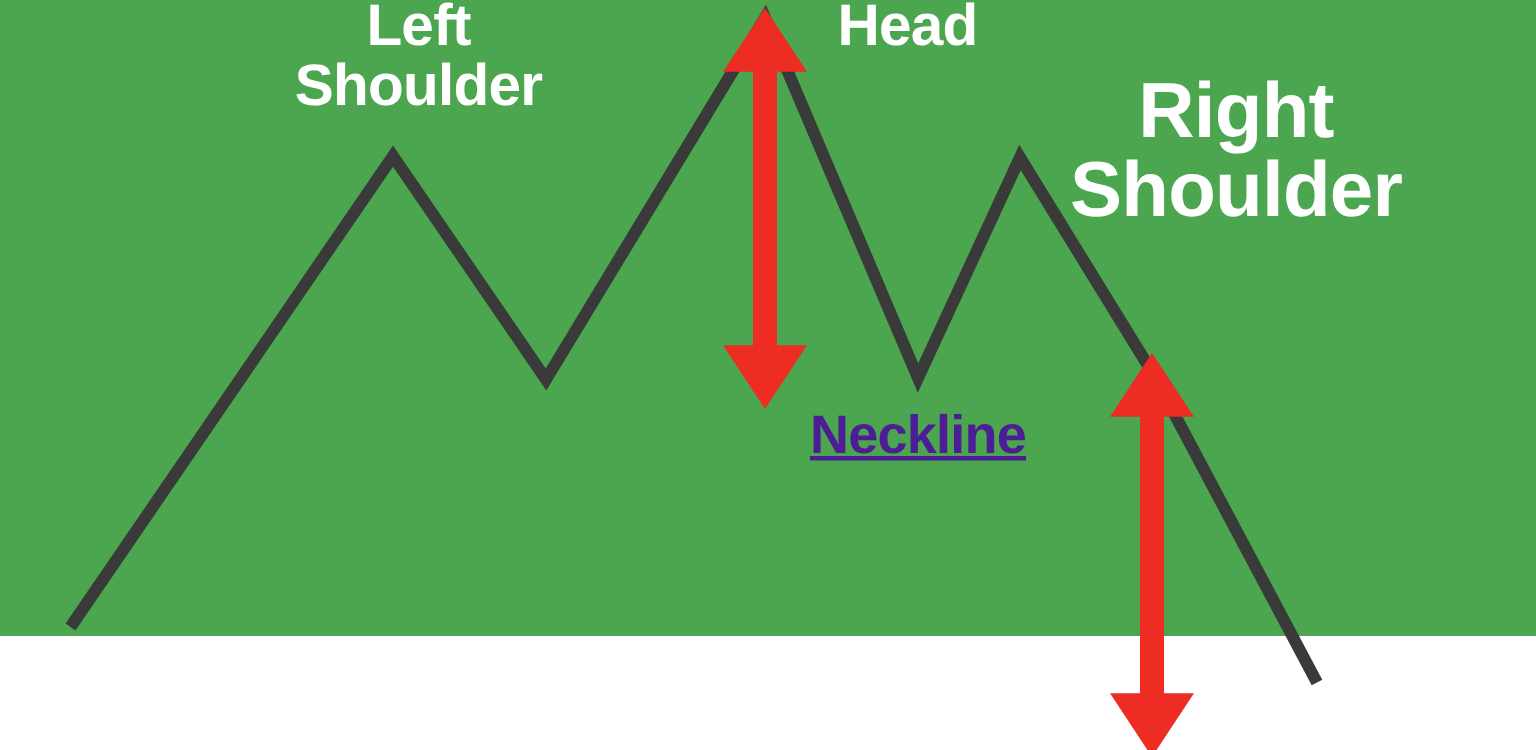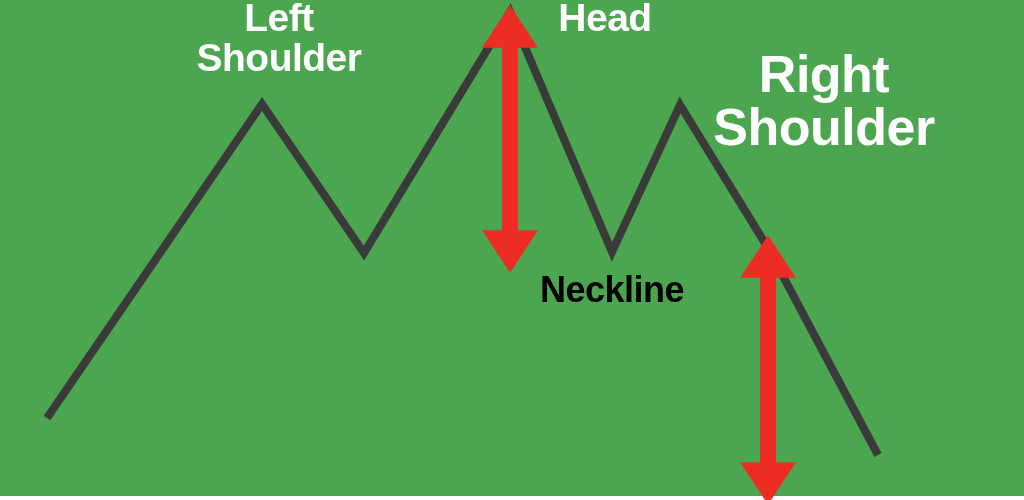--- a/index.html
+++ b/index.html
@@ -8,41 +8,41 @@
   }
   body {
     width: 1024px;
     height: 500px;
     overflow: hidden;
     font-family: "Liberation Sans", sans-serif;
   }
   #figure {
     position: relative;
     width: 1024px;
-    height: 496px;
+    height: 424px;
     background: #4ca54f;
   }
   #figure svg {
     position: absolute;
     top: 0;
     left: 0;
     width: 1024px;
     height: 500px;
     display: block;
   }
   .label {
     position: absolute;
     font-weight: bold;
     line-height: 1.02;
     text-align: center;
     white-space: pre-line;
     letter-spacing: -0.5px;
   }
   .label-white { color: #ffffff; }
-  .label-red   { color: #000000; }
+  .label-red   { color: #4c1d95; text-decoration: underline; }
   #label-left-shoulder {
     left: 149px;
     top: -2px;
     width: 260px;
     font-size: 39px;
   }
   #label-head {
     left: 485px;
     top: -2px;
     width: 240px;

